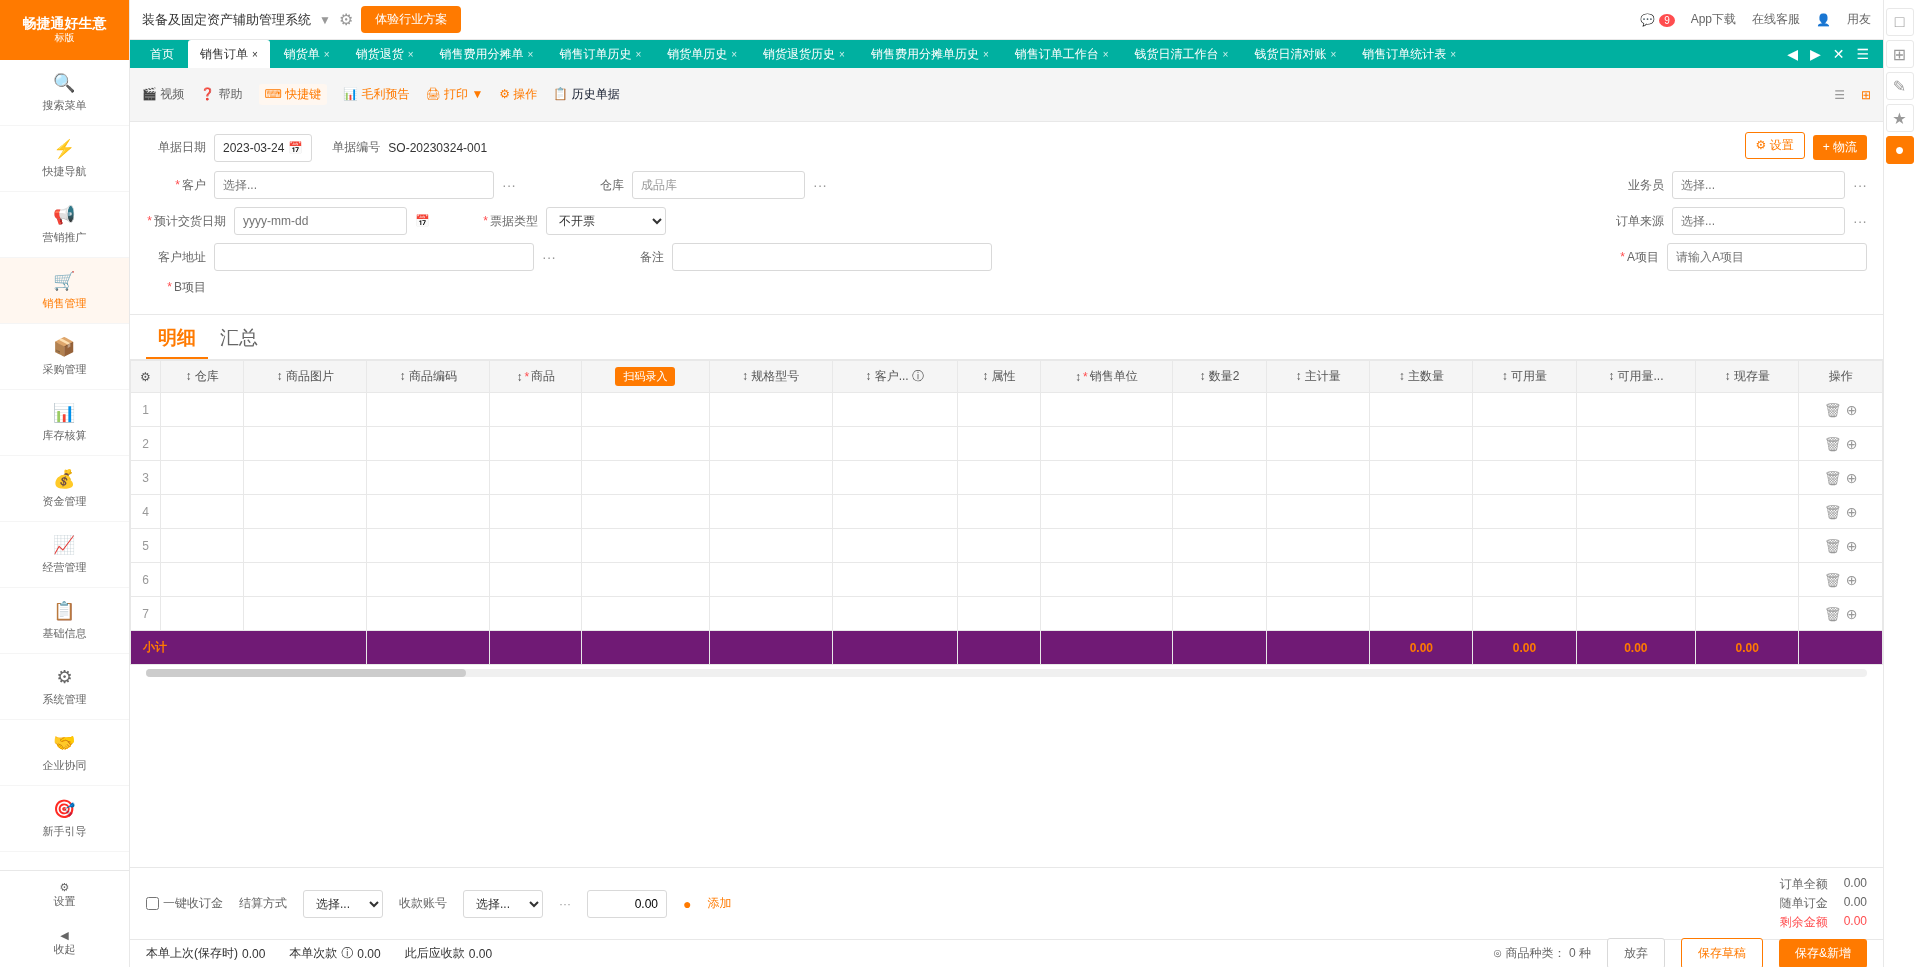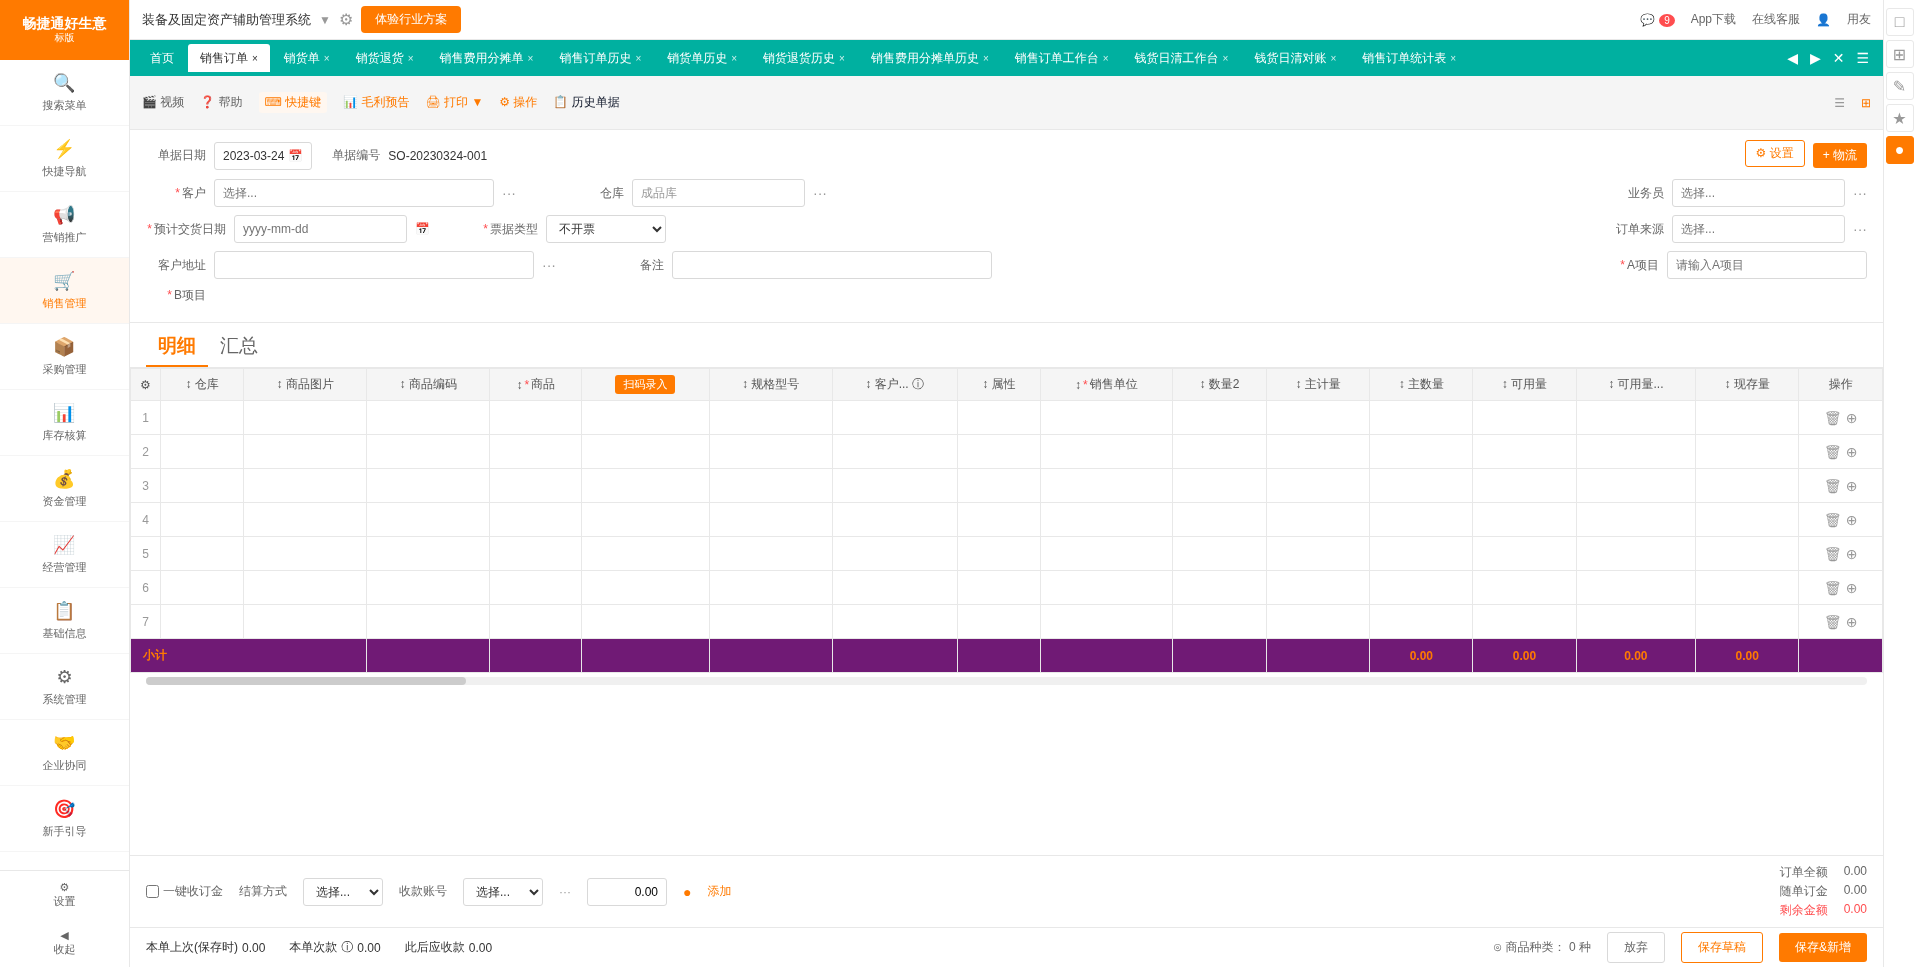--- a/index.html
+++ b/index.html
@@ -25,21 +25,21 @@
     
     .topbar { height: 40px; background: #fff; border-bottom: 1px solid #e8e8e8; display: flex; align-items: center; padding: 0 12px; justify-content: space-between; }
     .topbar-left { display: flex; align-items: center; gap: 8px; }
     .system-title { font-size: 13px; color: #333; }
     .topbar-btn { background: #ff7a00; color: #fff; border: none; padding: 5px 14px; border-radius: 4px; cursor: pointer; font-size: 12px; }
     .topbar-right { display: flex; align-items: center; gap: 16px; color: #666; font-size: 12px; }
     .topbar-right span { cursor: pointer; }
     .notification-badge { background: #ff4d4f; color: #fff; border-radius: 50%; padding: 1px 5px; font-size: 10px; }
 
     
-    .tab-bar { height: 36px; background: #00b0a0; display: flex; align-items: center; padding: 0 8px; overflow: hidden; }
+    .tab-bar { height: 28px; background: #00b0a0; display: flex; align-items: center; padding: 0 8px; overflow: hidden; }
     .tab-item { padding: 0 12px; height: 28px; display: flex; align-items: center; gap: 4px; cursor: pointer; color: #fff; font-size: 12px; white-space: nowrap; border-radius: 3px 3px 0 0; }
     .tab-item.active { background: #fff; color: #333; }
     .tab-item.active .tab-close { color: #333; }
     .tab-close { font-size: 10px; color: rgba(255,255,255,0.8); }
     .tab-nav-btn { color: #fff; background: none; border: none; cursor: pointer; padding: 2px 6px; font-size: 14px; }
 
     
     .content-area { flex: 1; background: #fff; overflow: hidden; display: flex; flex-direction: column; }
 
     
@@ -75,21 +75,21 @@
     
     .subtotal-row td { background: #701a75; color: #ff7a00; font-weight: bold; }
 
     
     .bottom-bar { padding: 8px 16px; border-top: 1px solid #e8e8e8; display: flex; align-items: center; gap: 16px; background: #fff; }
     .checkbox-label { display: flex; align-items: center; gap: 4px; font-size: 12px; color: #666; cursor: pointer; }
     .pay-input { border: 1px solid #d9d9d9; border-radius: 3px; padding: 4px 8px; font-size: 12px; height: 28px; width: 80px; text-align: right; }
     .add-btn { color: #ff7a00; cursor: pointer; font-size: 12px; display: flex; align-items: center; gap: 2px; }
 
     
-    .footer { height: 40px; background: #fff; border-top: 1px solid #e8e8e8; display: flex; align-items: center; padding: 0 16px; gap: 24px; justify-content: space-between; }
+    .footer { height: 28px; background: #fff; border-top: 1px solid #e8e8e8; display: flex; align-items: center; padding: 0 16px; gap: 24px; justify-content: space-between; }
     .footer-info { display: flex; gap: 24px; }
     .footer-stat { font-size: 12px; color: #666; display: flex; align-items: center; gap: 4px; }
     .footer-stat span { color: #333; }
     .footer-right { display: flex; align-items: center; gap: 16px; }
     .order-summary { display: flex; flex-direction: column; gap: 2px; }
     .order-line { font-size: 12px; color: #666; display: flex; justify-content: space-between; gap: 16px; }
     .order-line.total { color: #ff4d4f; }
     .btn-discard { border: 1px solid #d9d9d9; background: #fff; color: #666; padding: 6px 16px; border-radius: 3px; cursor: pointer; font-size: 12px; }
     .btn-save-draft { border: 1px solid #ff7a00; background: #fff; color: #ff7a00; padding: 6px 16px; border-radius: 3px; cursor: pointer; font-size: 12px; }
     .btn-save-new { background: #ff7a00; color: #fff; border: none; padding: 6px 16px; border-radius: 3px; cursor: pointer; font-size: 12px; }

